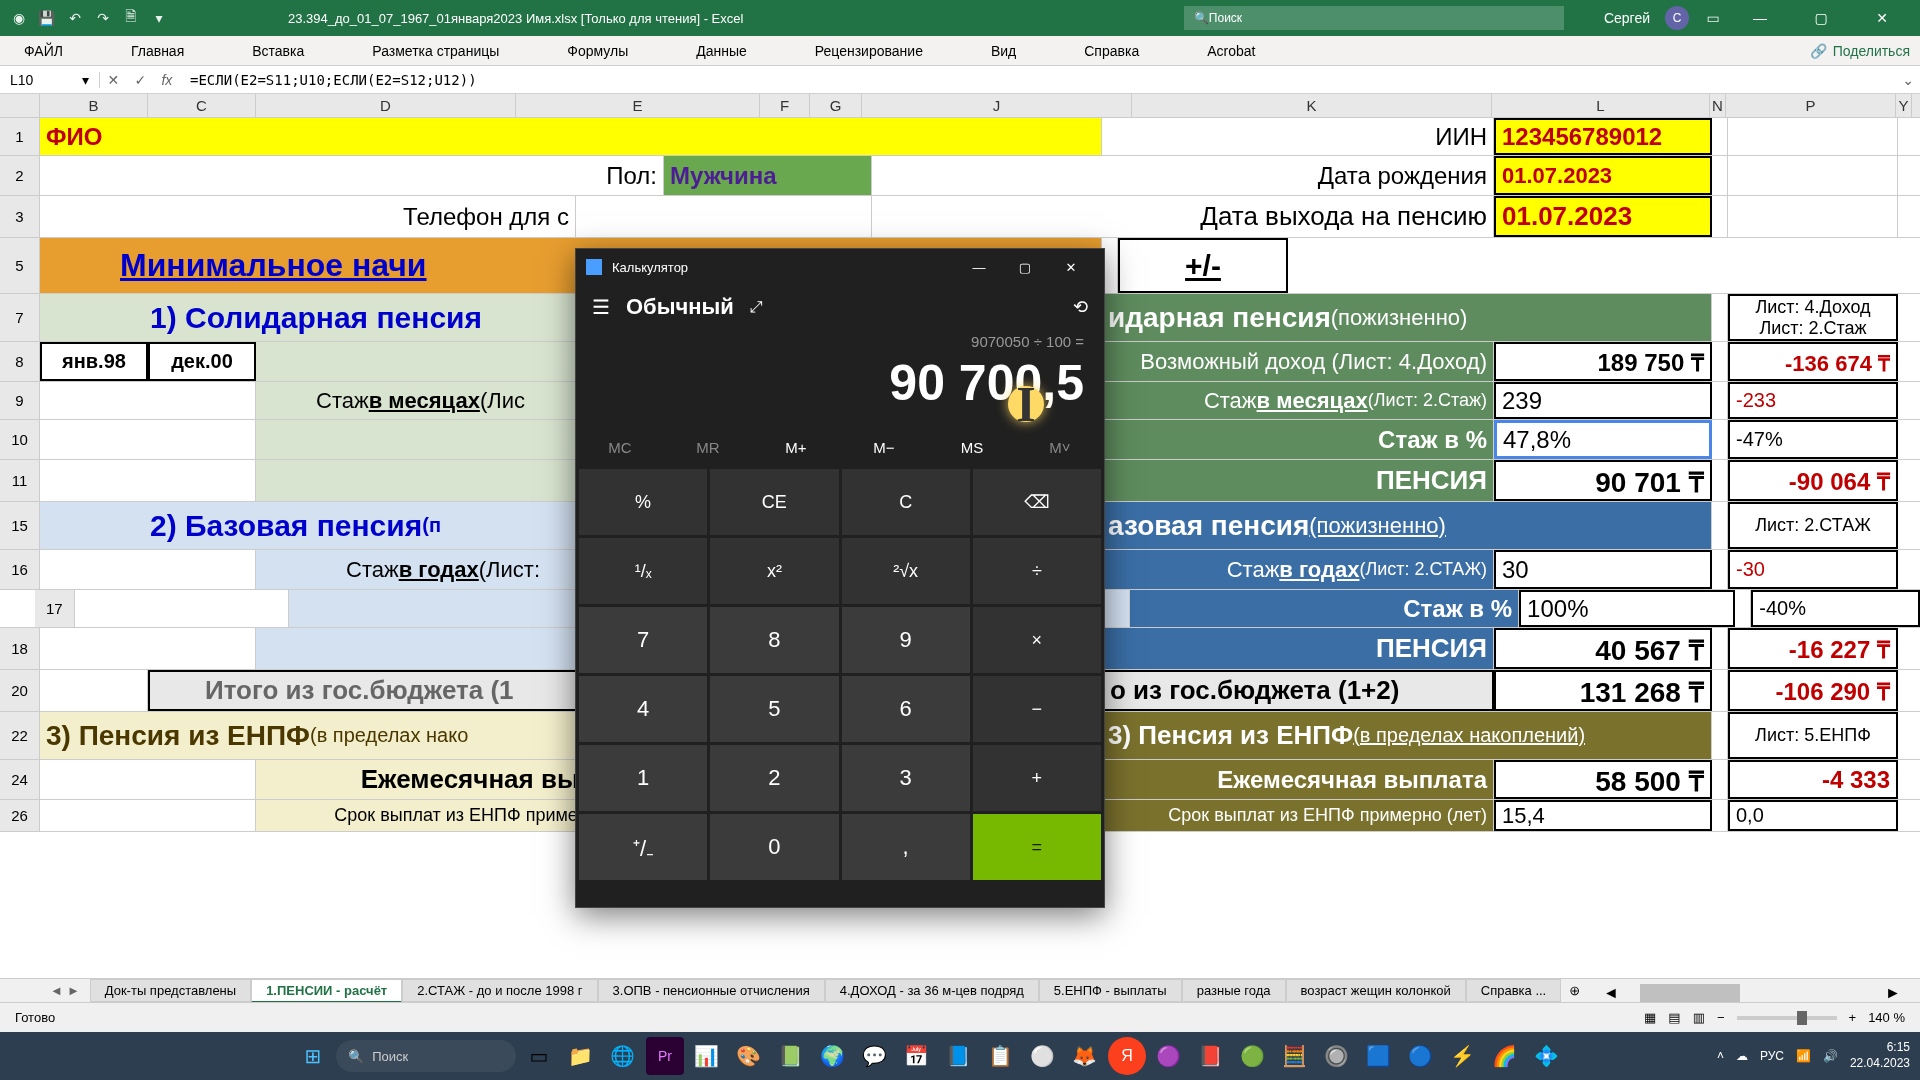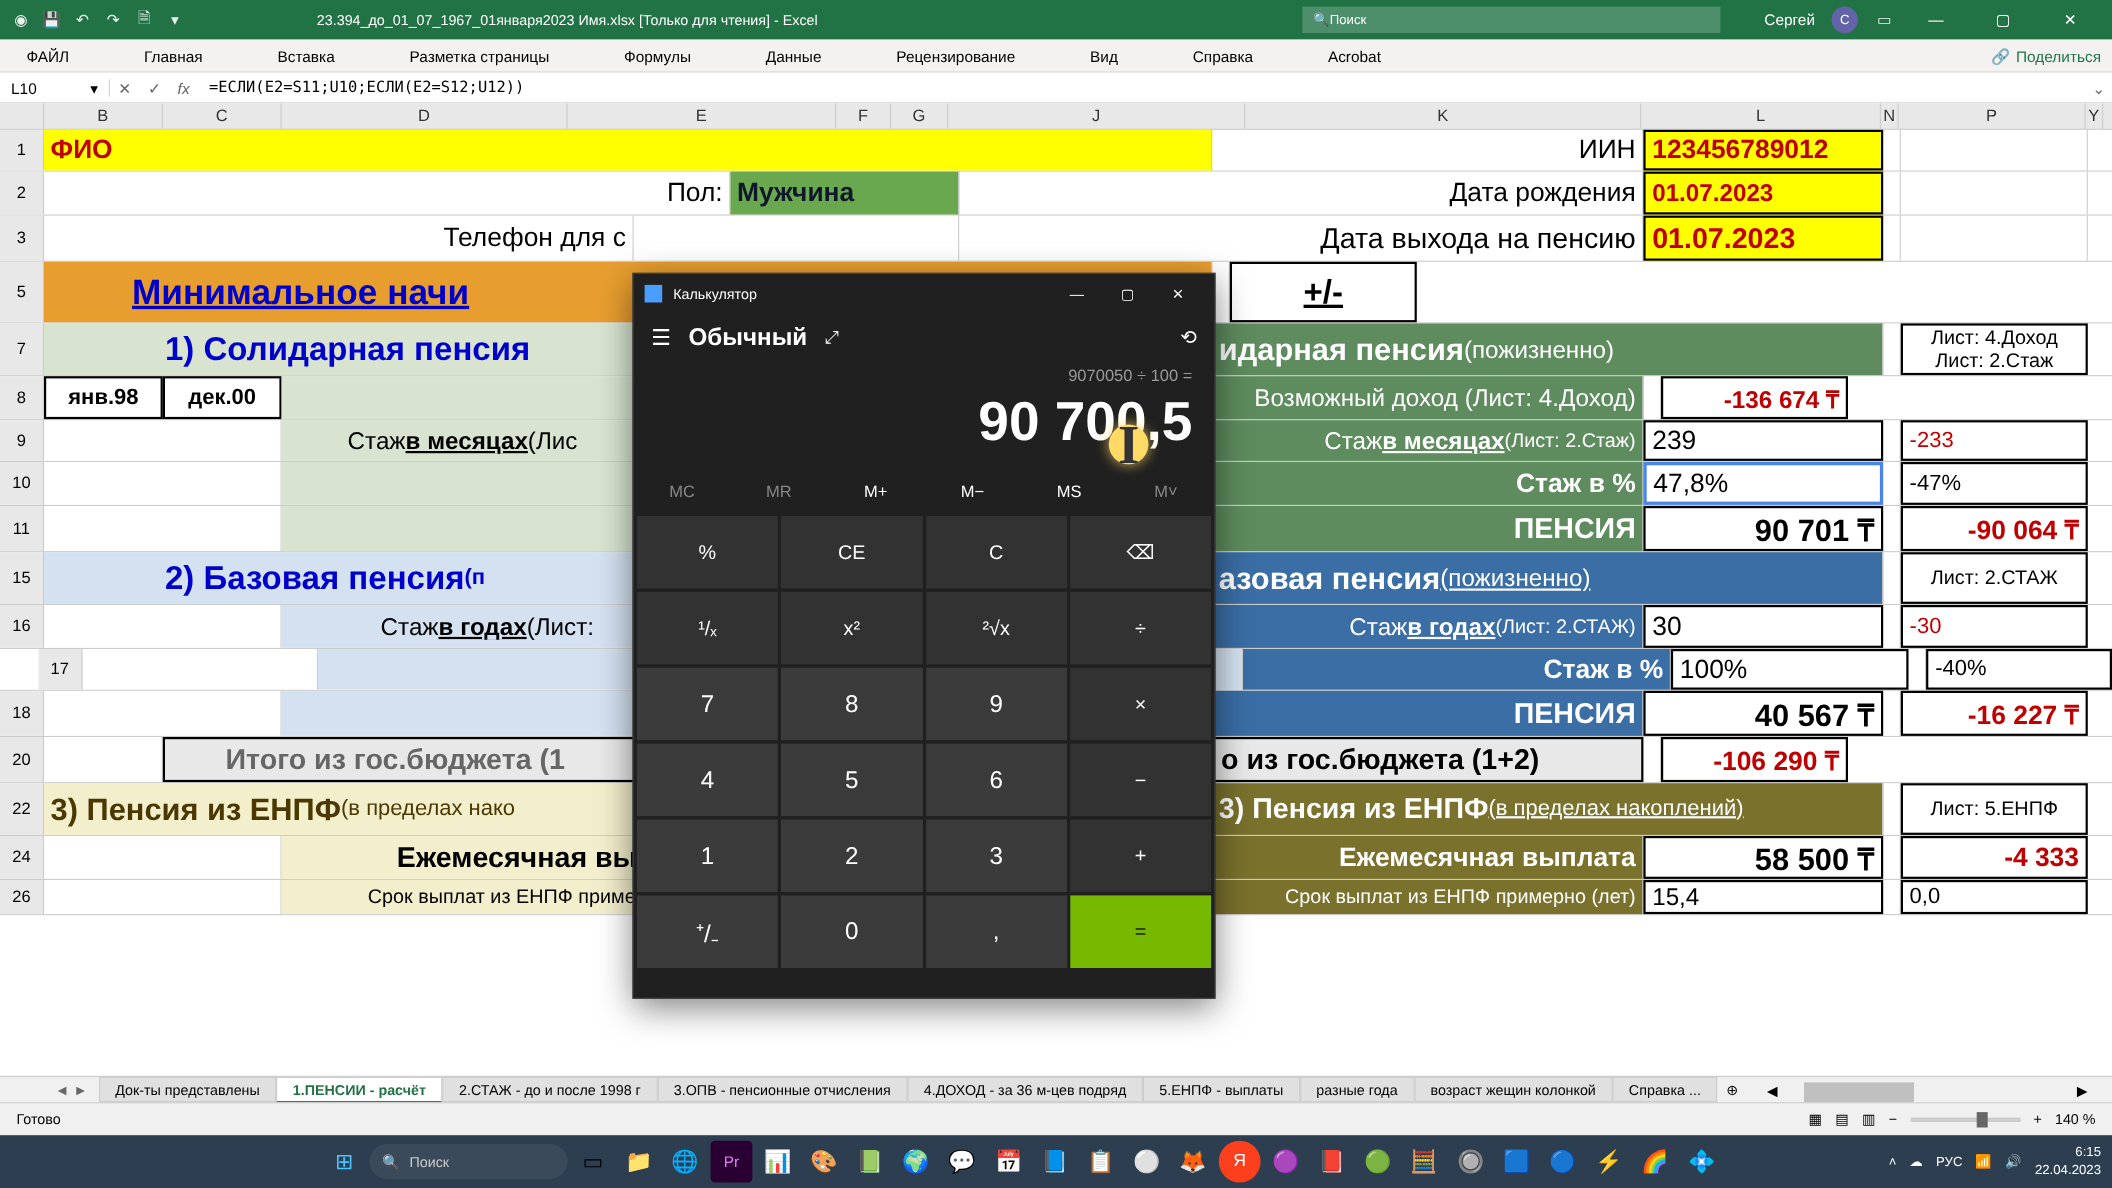--- a/index.html
+++ b/index.html
@@ -190,21 +190,21 @@
       <div class="cell yellow-bg bold red-text fs24" style="width:1062px">ФИО</div>
       <div class="cell right fs24" style="width:392px">ИИН</div>
       <div class="cell yellow-bg bold red-text fs24 box-border" style="width:218px">123456789012</div>
       <div class="cell" style="width:16px"></div>
       <div class="cell" style="width:170px"></div>
     </div>
 
     <div class="row r2">
       <div class="row-num">2</div>
       <div class="cell right fs24" style="width:624px">Пол:</div>
-      <div class="cell fs24 bold" style="width:208px;background:#6aa84f;color:#0f172a">Мужчина</div>
+      <div class="cell fs24 bold" style="width:208px;background:#6aa84f;color:#4c1d95">Мужчина</div>
       <div class="cell right fs24" style="width:622px">Дата рождения</div>
       <div class="cell yellow-bg bold red-text fs22 box-border" style="width:218px">01.07.2023</div>
       <div class="cell" style="width:16px"></div>
       <div class="cell" style="width:170px"></div>
     </div>
 
     <div class="row r3">
       <div class="row-num">3</div>
       <div class="cell right fs24" style="width:536px">Телефон для с</div>
       <div class="cell" style="width:296px"></div>
@@ -236,20 +236,21 @@
     </div>
 
     <div class="row r8">
       <div class="row-num">8</div>
       <div class="cell center bold fs20 box-border" style="width:108px">янв.98</div>
       <div class="cell center bold fs20 box-border" style="width:108px">дек.00</div>
       <div class="cell light-green right fs22" style="width:846px">
           <span>Принятый доход (Лист</span>
         </div>
       <div class="cell green-bg right fs22" style="width:392px">Возможный доход (Лист: 4.Доход)</div>
+      <div class="cell right bold fs24 box-border" style="width:218px">189 750 ₸</div>
       <div class="cell" style="width:16px"></div>
       <div class="cell right bold red-text fs22 box-border" style="width:170px">-136 674 ₸</div>
     </div>
 
     <div class="row r9">
       <div class="row-num">9</div>
       <div class="cell" style="width:216px"></div>
       <div class="cell light-green right fs22" style="width:846px;justify-content:flex-start;padding-left:60px">
           <span>Стаж </span>
           <b class="underline">в месяцах</b>
@@ -335,20 +336,21 @@
       <div class="cell right bold fs28 box-border" style="width:218px">40 567 ₸</div>
       <div class="cell" style="width:16px"></div>
       <div class="cell right bold red-text fs24 box-border" style="width:170px">-16 227 ₸</div>
     </div>
 
     <div class="row r20">
       <div class="row-num">20</div>
       <div class="cell" style="width:108px"></div>
       <div class="cell gray-bg bold fs26 box-border" style="width:954px;color:#666;padding-left:55px">Итого из гос.бюджета (1</div>
       <div class="cell gray-bg bold fs26 box-border" style="width:392px">о из гос.бюджета (1+2)</div>
+      <div class="cell right bold fs28 box-border" style="width:218px">131 268 ₸</div>
       <div class="cell" style="width:16px"></div>
       <div class="cell right bold red-text fs24 box-border" style="width:170px">-106 290 ₸</div>
     </div>
 
     <div class="row r22">
       <div class="row-num">22</div>
       <div class="cell light-tan bold fs28" style="width:1062px;color:#4a3800">
           <span>3) Пенсия из ЕНПФ </span>
           <span class="fs20" style="font-weight:normal">(в пределах нако</span>
         </div>

